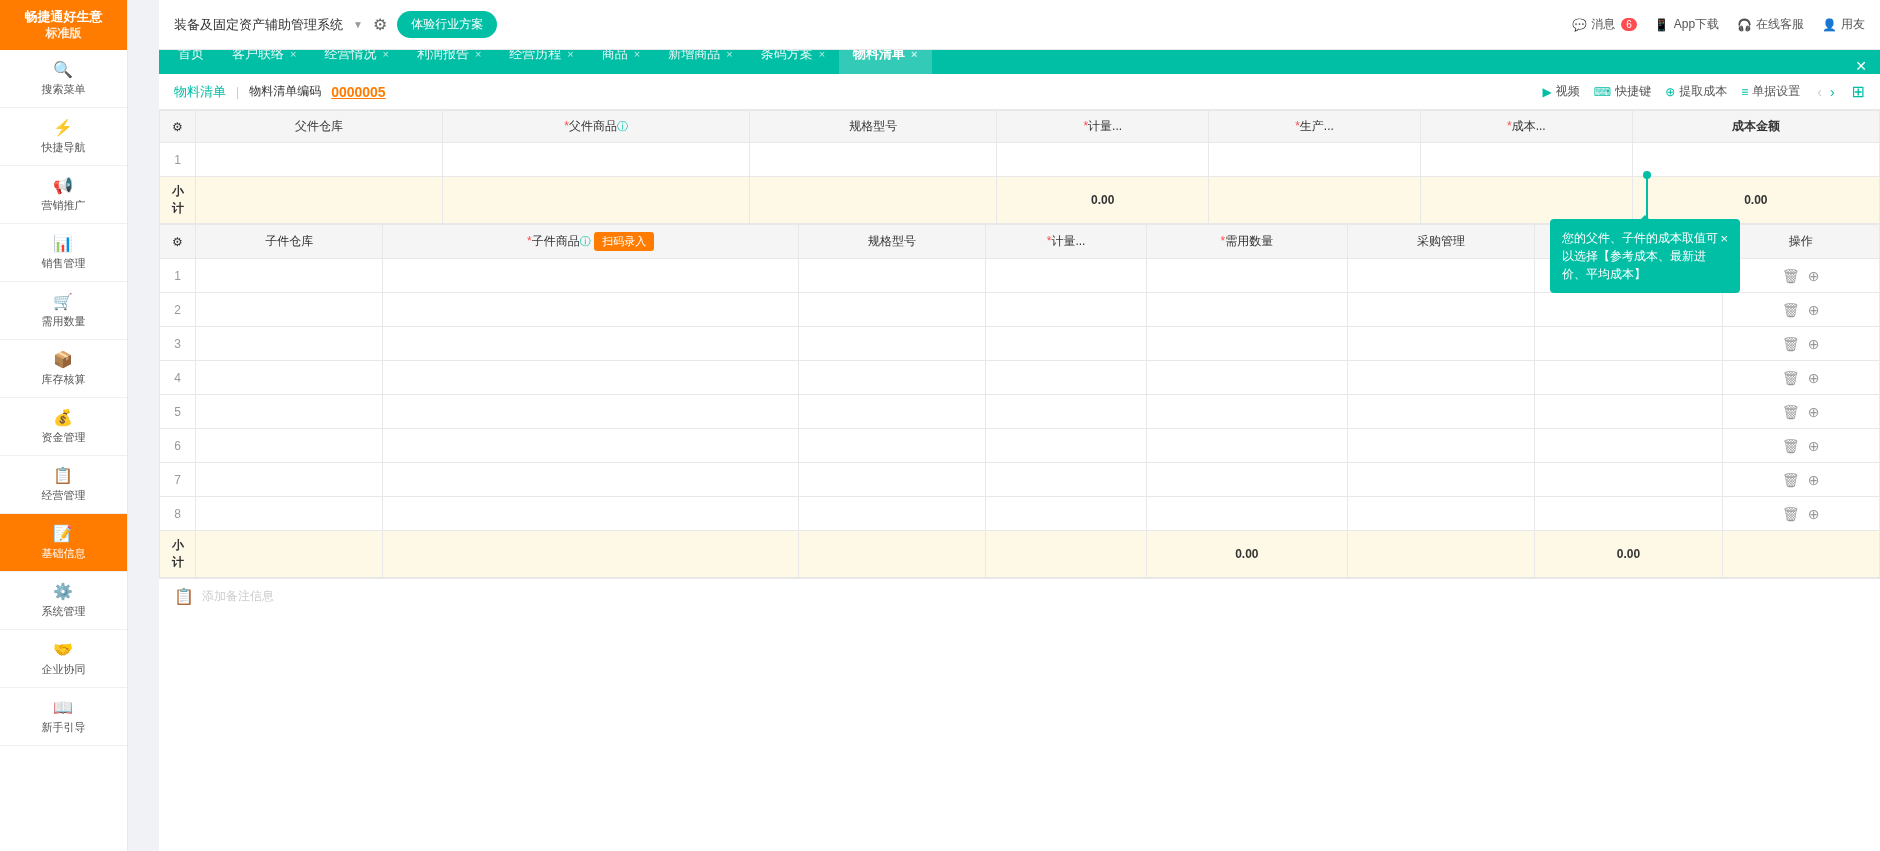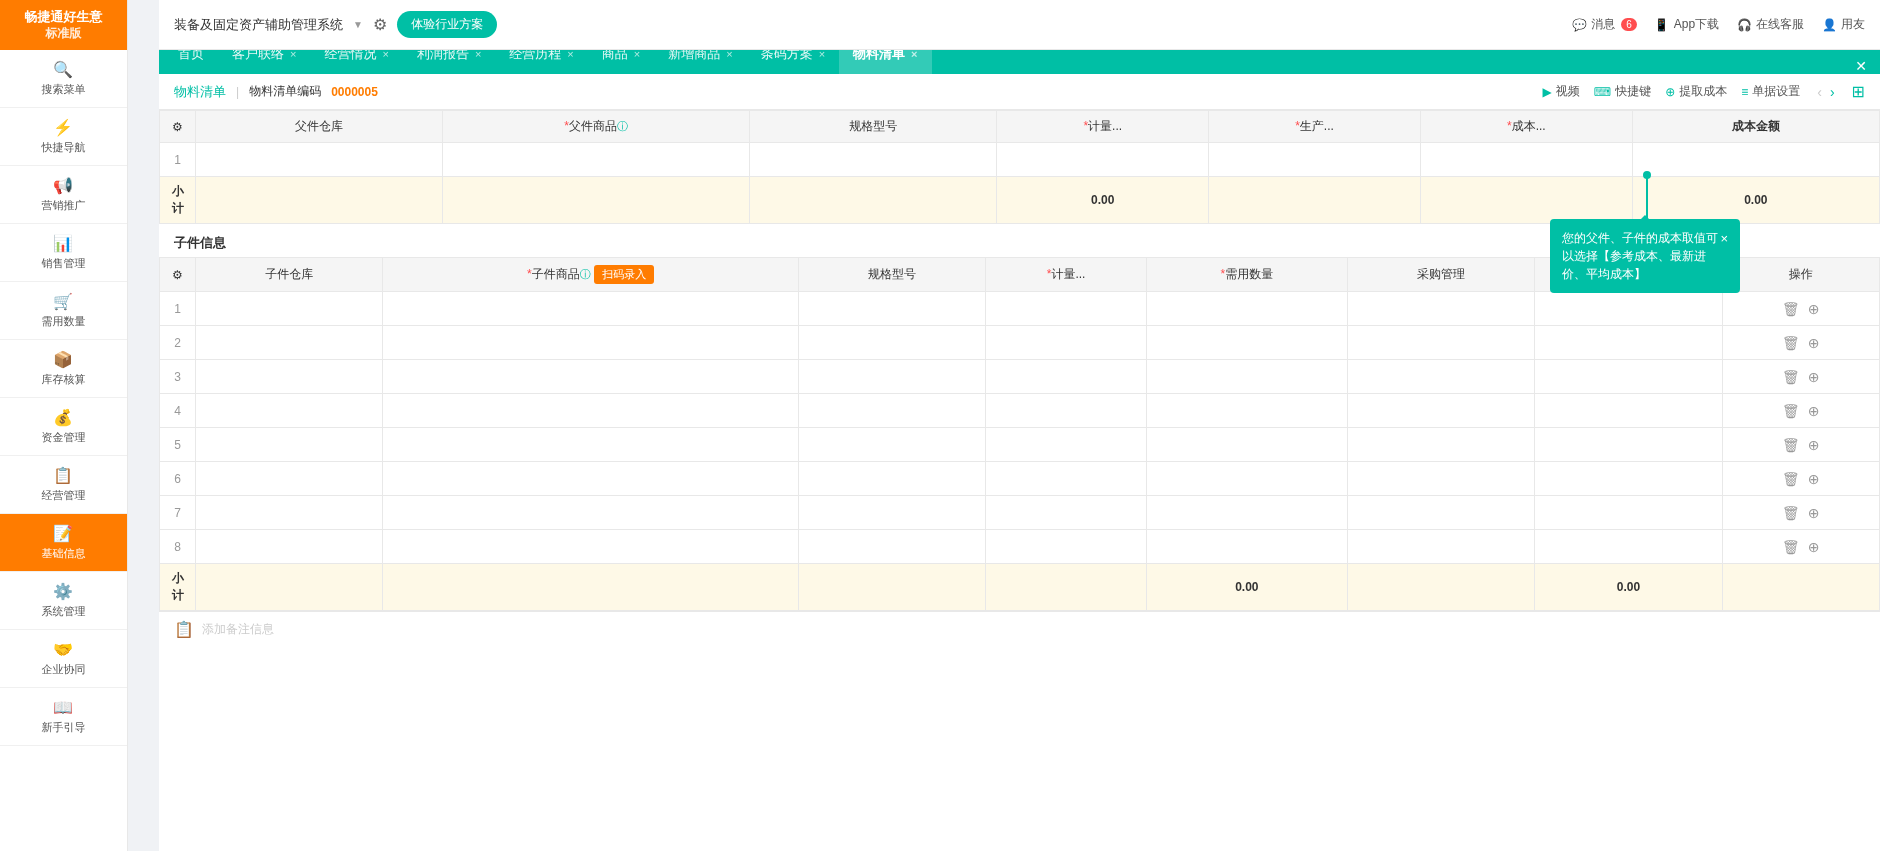--- a/index.html
+++ b/index.html
@@ -130,21 +130,21 @@
     
     .breadcrumb-bar {
       display: flex;
       align-items: center;
       padding: 8px 15px;
       border-bottom: 1px solid #e8e8e8;
       gap: 10px;
     }
     .breadcrumb-item { color: #00bfa5; font-size: 13px; cursor: pointer; }
     .breadcrumb-sep { color: #ccc; }
-    .breadcrumb-code { color: #ff7c00; font-size: 12px; font-weight: bold; }
+    .breadcrumb-code { color: #ff7c00; font-size: 14px; font-weight: bold; text-decoration: underline; }
 
     .top-actions {
       display: flex;
       align-items: center;
       gap: 14px;
       margin-left: auto;
       font-size: 12px;
       color: #555;
     }
     .top-actions .action { display: flex; align-items: center; gap: 4px; cursor: pointer; color: #555; }
@@ -457,21 +457,20 @@
           <td></td>
           <td></td>
           <td>0.00</td>
           <td></td>
           <td></td>
           <td>0.00</td>
         </tr>
       </tbody>
     </table>
 
-    <div class="section-header">子件信息</div>
     <table class="data-table">
       <thead>
         <tr>
           <th class="settings-col"><span>⚙</span></th>
           <th>子件仓库</th>
           <th>
             <span class="req">*</span>子件商品<span style="color:#00bfa5;font-size:11px;">ⓘ</span>
             <button class="scan-btn">扫码录入</button>
           </th>
           <th>规格型号</th>

